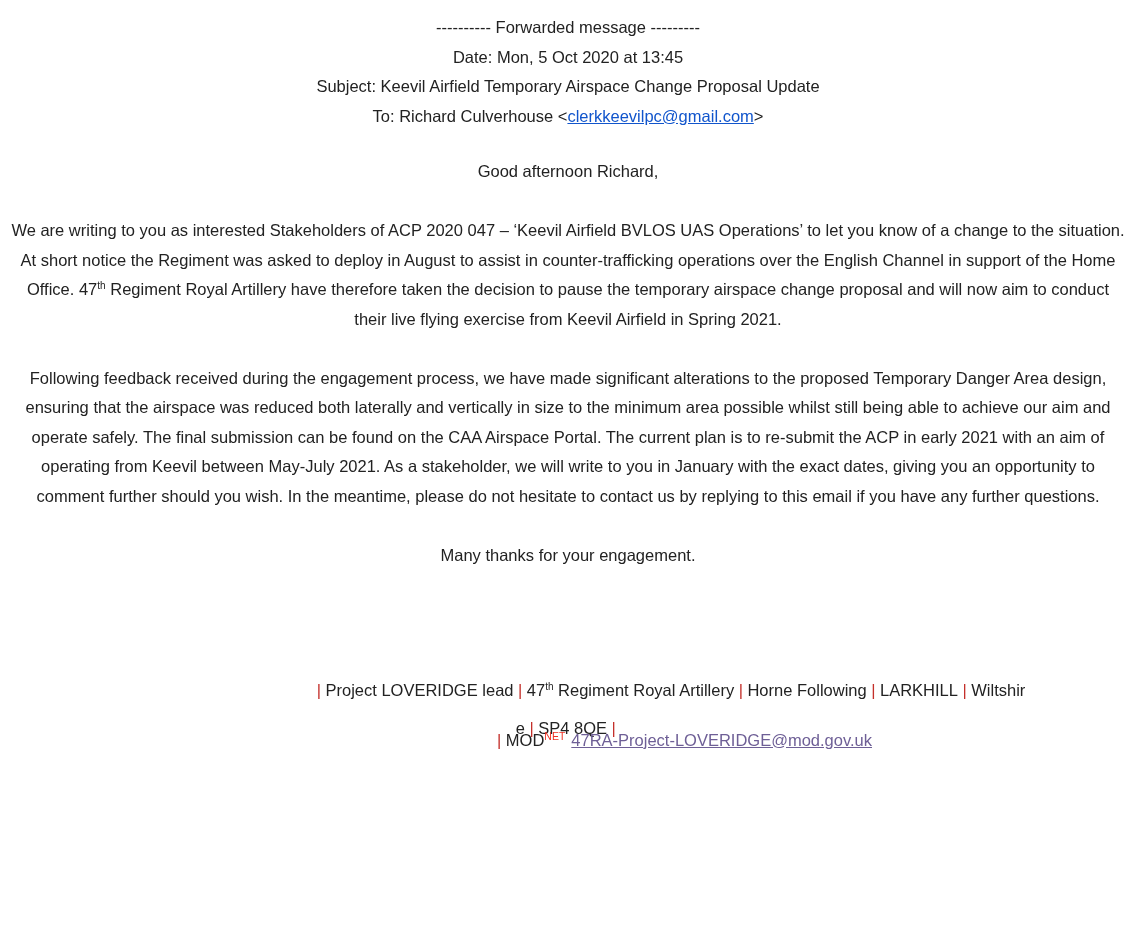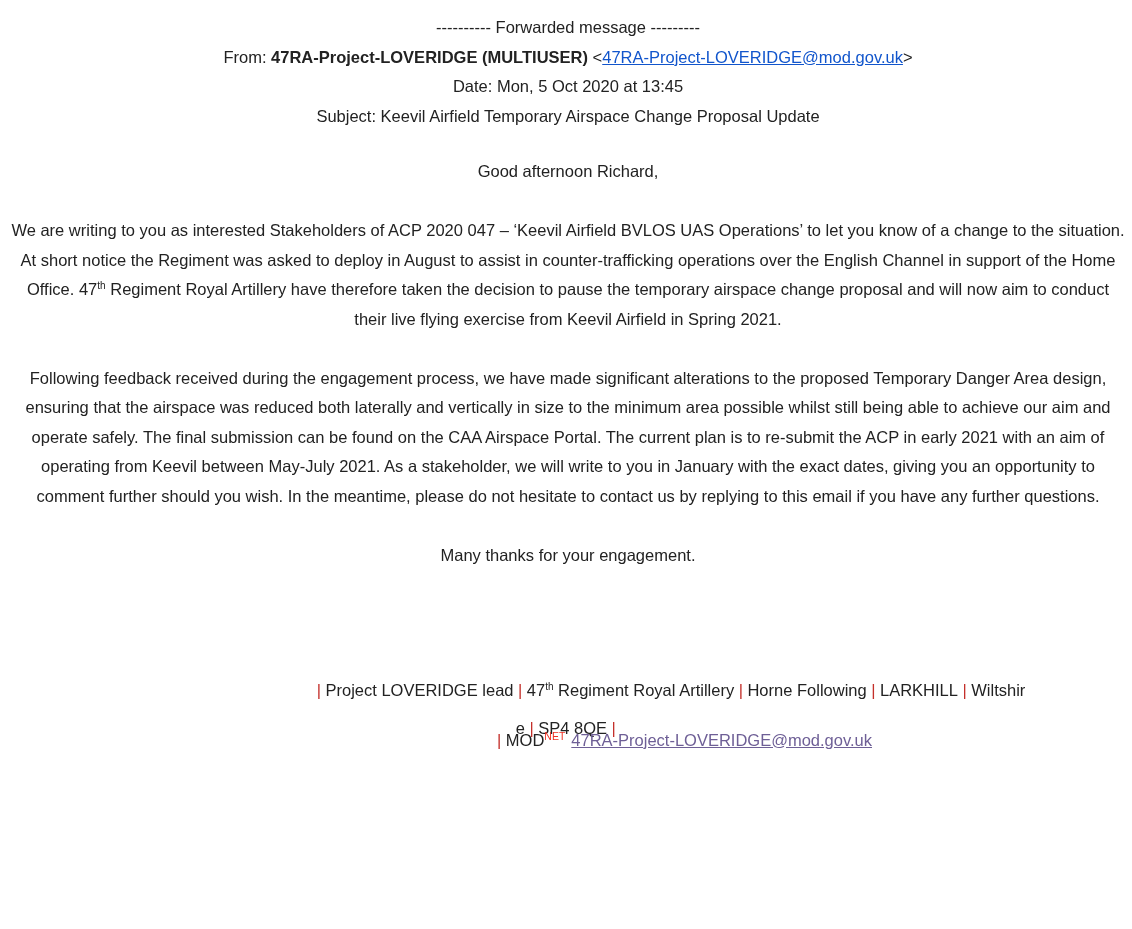--- a/index.html
+++ b/index.html
@@ -53,28 +53,28 @@
   .sep-first { margin-left: 0; }
 </style>
 </head>
 <body>
 
 <div class="page">
 
   <div>
     <div class="hdr-line">---------- Forwarded message ---------</div>
 
-    <div class="hdr-line">
-      <span>From: </span><span class="bold">47RA-Project-LOVERIDGE (MULTIUSER)</span><span> &lt;</span><a class="link">47RA-Project-LOVERIDGE@mod.gov.uk</a><span>&gt;</span>
-    </div>
 
     <div class="hdr-line">Date: Mon, 5 Oct 2020 at 13:45</div>
 
     <div class="hdr-line">Subject: Keevil Airfield Temporary Airspace Change Proposal Update</div>
 
+    <div class="hdr-line">
+      <span>To: Richard Culverhouse &lt;</span><a class="link">clerkkeevilpc@gmail.com</a><span>&gt;</span>
+    </div>
   </div>
 
   <div class="greeting">Good afternoon Richard,</div>
 
   <p class="para"><span>We are writing to you as interested Stakeholders of ACP 2020 047 – ‘Keevil Airfield BVLOS UAS Operations’ to let you know of a change to the situation. At short notice the Regiment was asked to deploy in August to assist in counter-trafficking operations over the English Channel in support of the Home Office. 47</span><sup class="ordinal">th</sup><span> Regiment Royal Artillery have therefore taken the decision to pause the temporary airspace change proposal and will now aim to conduct their live flying exercise from Keevil Airfield in Spring 2021.</span></p>
 
   <p class="para">Following feedback received during the engagement process, we have made significant alterations to the proposed Temporary Danger Area design, ensuring that the airspace was reduced both laterally and vertically in size to the minimum area possible whilst still being able to achieve our aim and operate safely. The final submission can be found on the CAA Airspace Portal. The current plan is to re-submit the ACP in early 2021 with an aim of operating from Keevil between May-July 2021. As a stakeholder, we will write to you in January with the exact dates, giving you an opportunity to comment further should you wish. In the meantime, please do not hesitate to contact us by replying to this email if you have any further questions.</p>
 
   <p class="closing">Many thanks for your engagement.</p>
 

